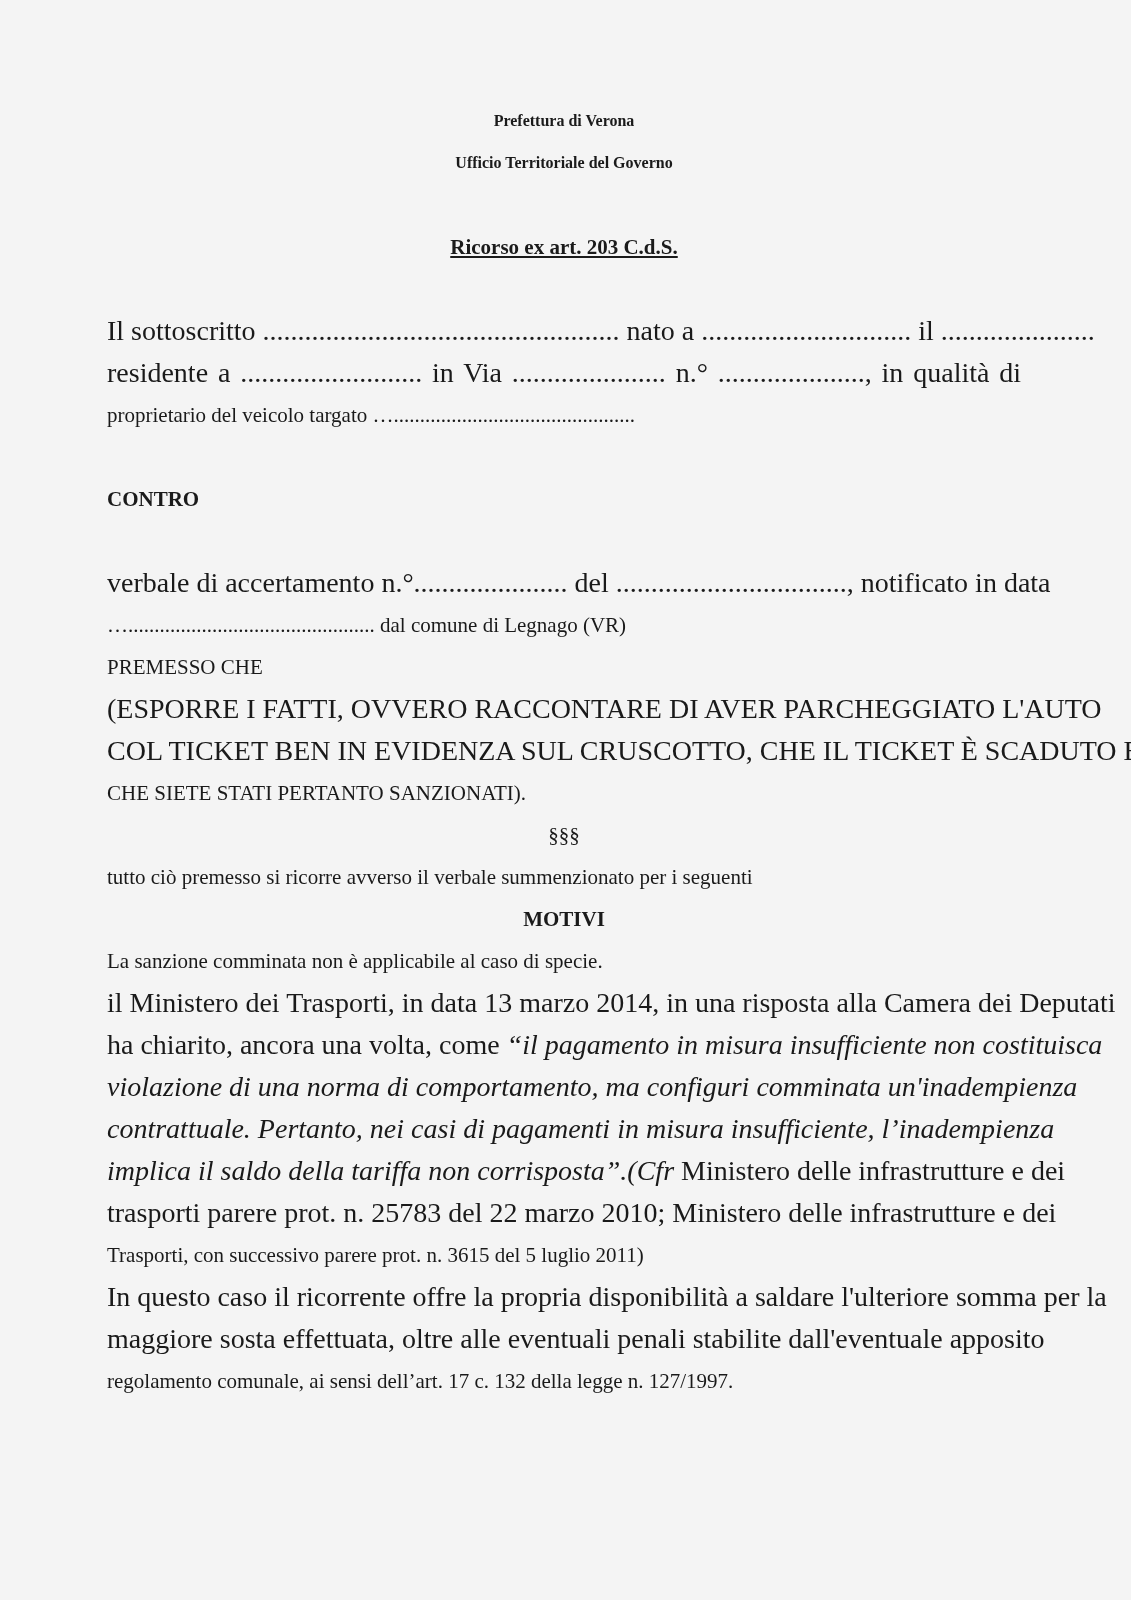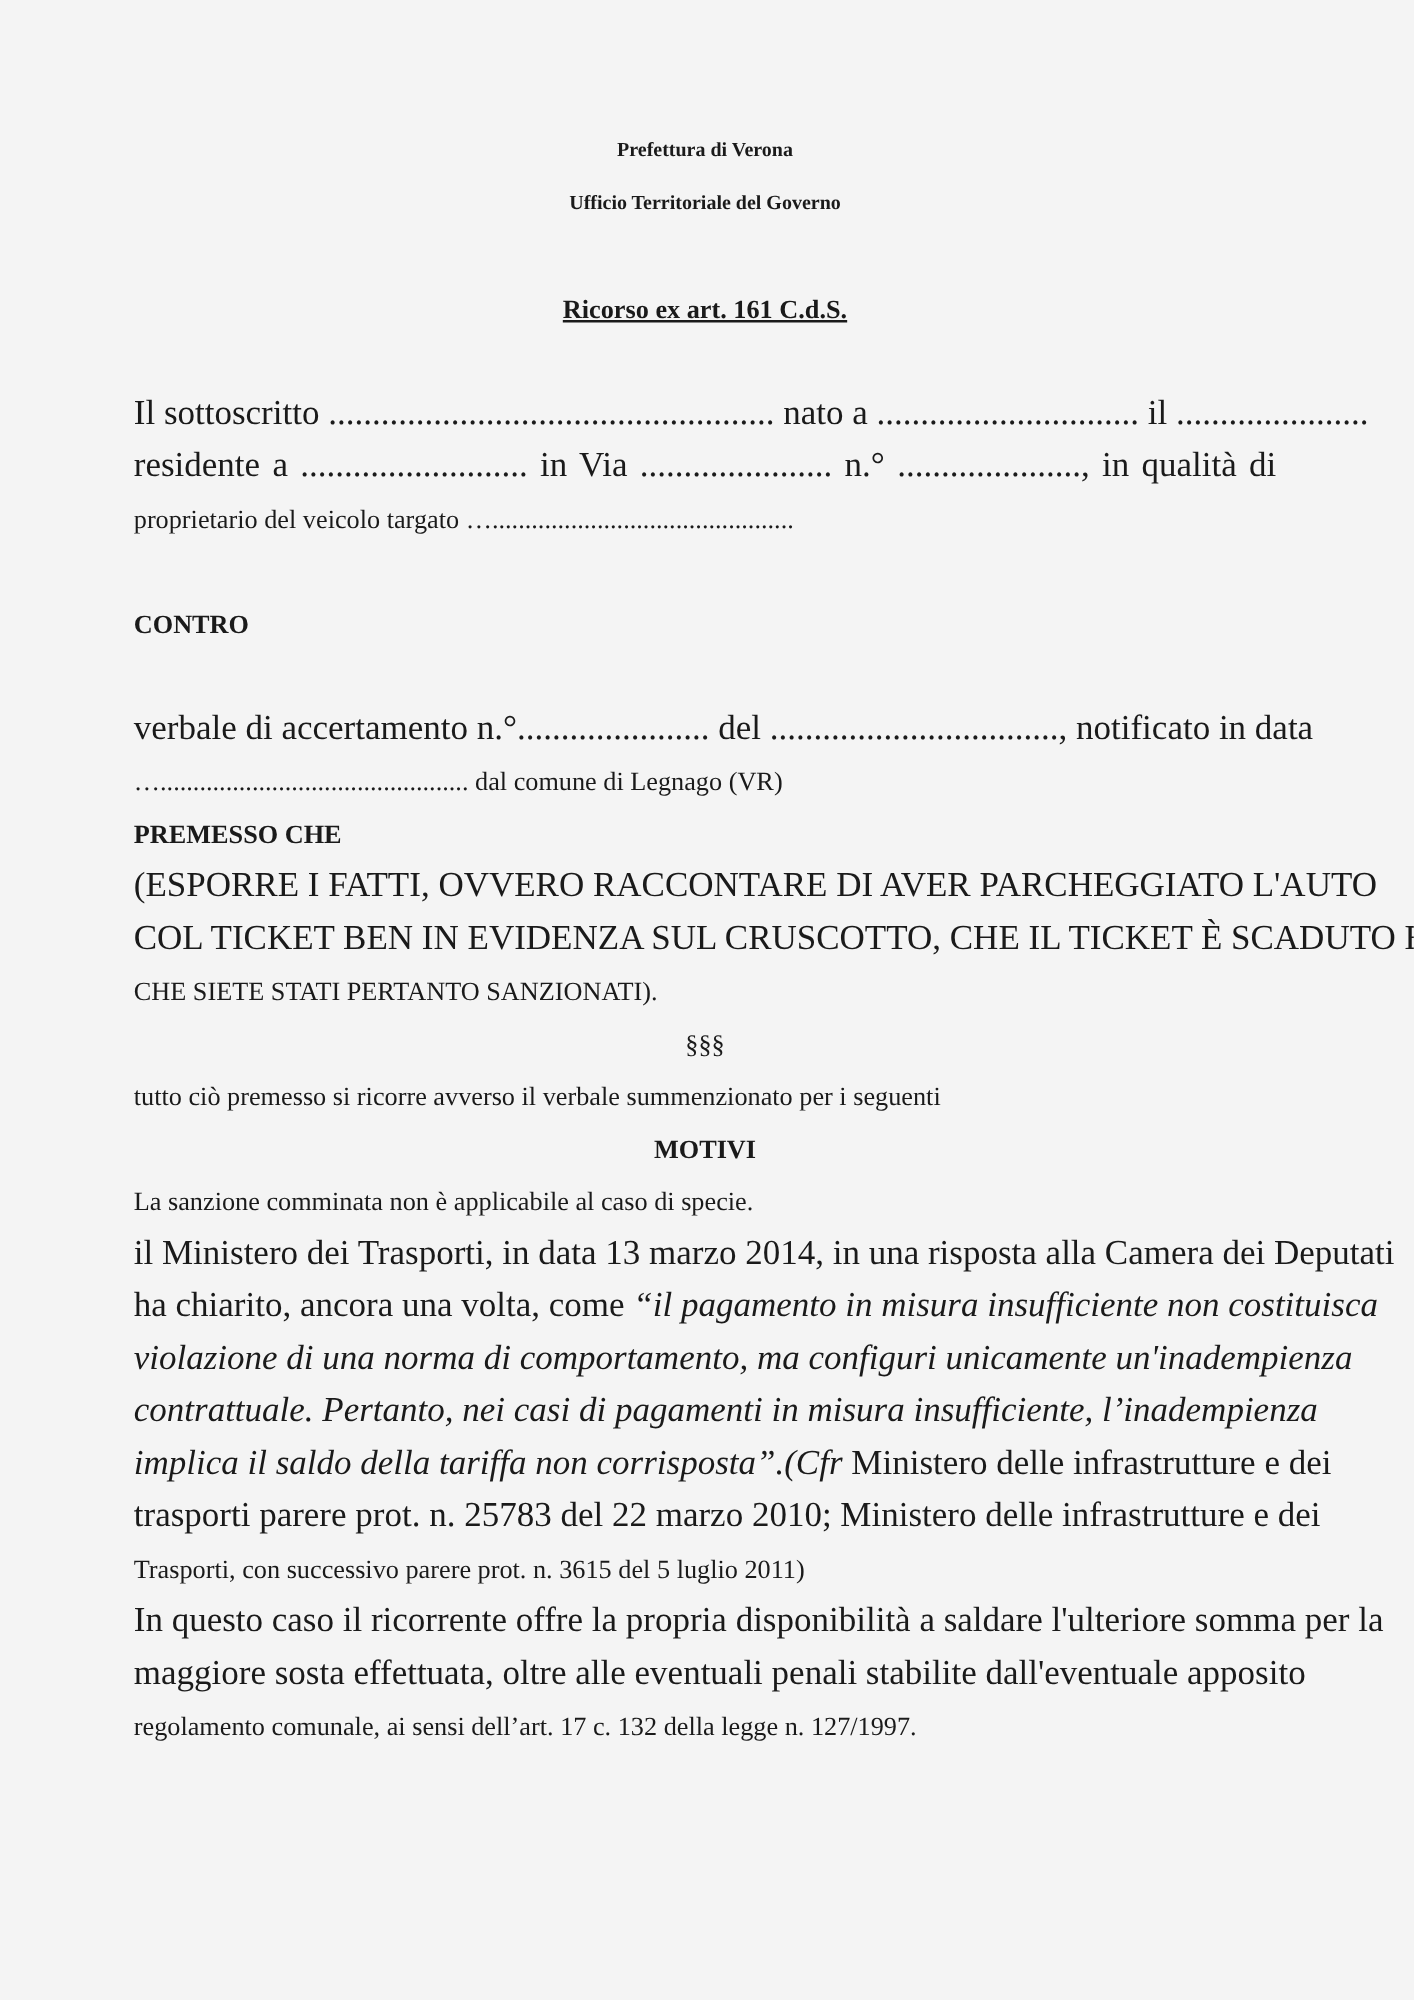--- a/index.html
+++ b/index.html
@@ -49,21 +49,21 @@
     .para-first { margin-top: 42px; }
     .contro {
       font-weight: bold;
       font-size: 21px;
       line-height: 42px;
       text-align: left;
       margin-top: 42px;
       margin-bottom: 42px;
     }
     .bold-head {
-      font-weight: bold;
+      font-weight: normal;
       font-size: 21px;
       line-height: 42px;
     }
     .upper {
       font-size: 21px;
       line-height: 42px;
       text-align: justify;
     }
     .sect {
       font-size: 21px;
@@ -97,21 +97,21 @@
 </head>
 <body>
 
 <div class="page">
 
   <div class="center">
     <div class="hdr">Prefettura di Verona</div>
     <div class="hdr">Ufficio Territoriale del Governo</div>
   </div>
 
-  <div class="title center">Ricorso ex art. 161 C.d.S. </div>
+  <div class="title center">Ricorso ex art. 203 C.d.S. </div>
 
   <div class="para para-first">
     <span class="just-line">
       <span>Il sottoscritto</span>
       <span>...................................................</span>
       <span>nato a</span>
       <span>..............................</span>
       <span>il</span>
       <span>......................</span>
     </span>
@@ -156,21 +156,21 @@
 
   <div class="left-line">tutto ciò premesso si ricorre avverso il verbale summenzionato per i seguenti</div>
 
   <div class="motivi">MOTIVI</div>
 
   <div class="left-line">La sanzione comminata non è applicabile al caso di specie.</div>
 
   <div class="para">
     <span class="just-line">il Ministero dei Trasporti, in data 13 marzo 2014, in una risposta alla Camera dei Deputati</span>
     <span class="just-line"><span>ha chiarito, ancora una volta, come </span><em>“il pagamento in misura insufficiente non costituisca</em></span>
-    <span class="just-line"><em>violazione di una norma di comportamento, ma configuri unicamente un'inadempienza</em></span>
+    <span class="just-line"><em>violazione di una norma di comportamento, ma configuri comminata un'inadempienza</em></span>
     <span class="just-line"><em>contrattuale. Pertanto, nei casi di pagamenti in misura insufficiente, l’inadempienza</em></span>
     <span class="just-line"><em>implica il saldo della tariffa non corrisposta”.(Cfr</em><span> Ministero delle infrastrutture e dei</span></span>
     <span class="just-line">trasporti parere prot. n. 25783 del 22 marzo 2010;  Ministero delle infrastrutture e dei</span>
     <span class="left-line">Trasporti, con successivo parere prot. n. 3615 del 5 luglio 2011)</span>
   </div>
 
   <div class="para">
     <span class="just-line">In questo caso il ricorrente offre la propria disponibilità a saldare l'ulteriore somma per la</span>
     <span class="just-line">maggiore sosta effettuata, oltre alle eventuali penali stabilite dall'eventuale apposito</span>
     <span class="left-line">regolamento comunale, ai sensi dell’art. 17 c. 132 della legge n. 127/1997.</span>

